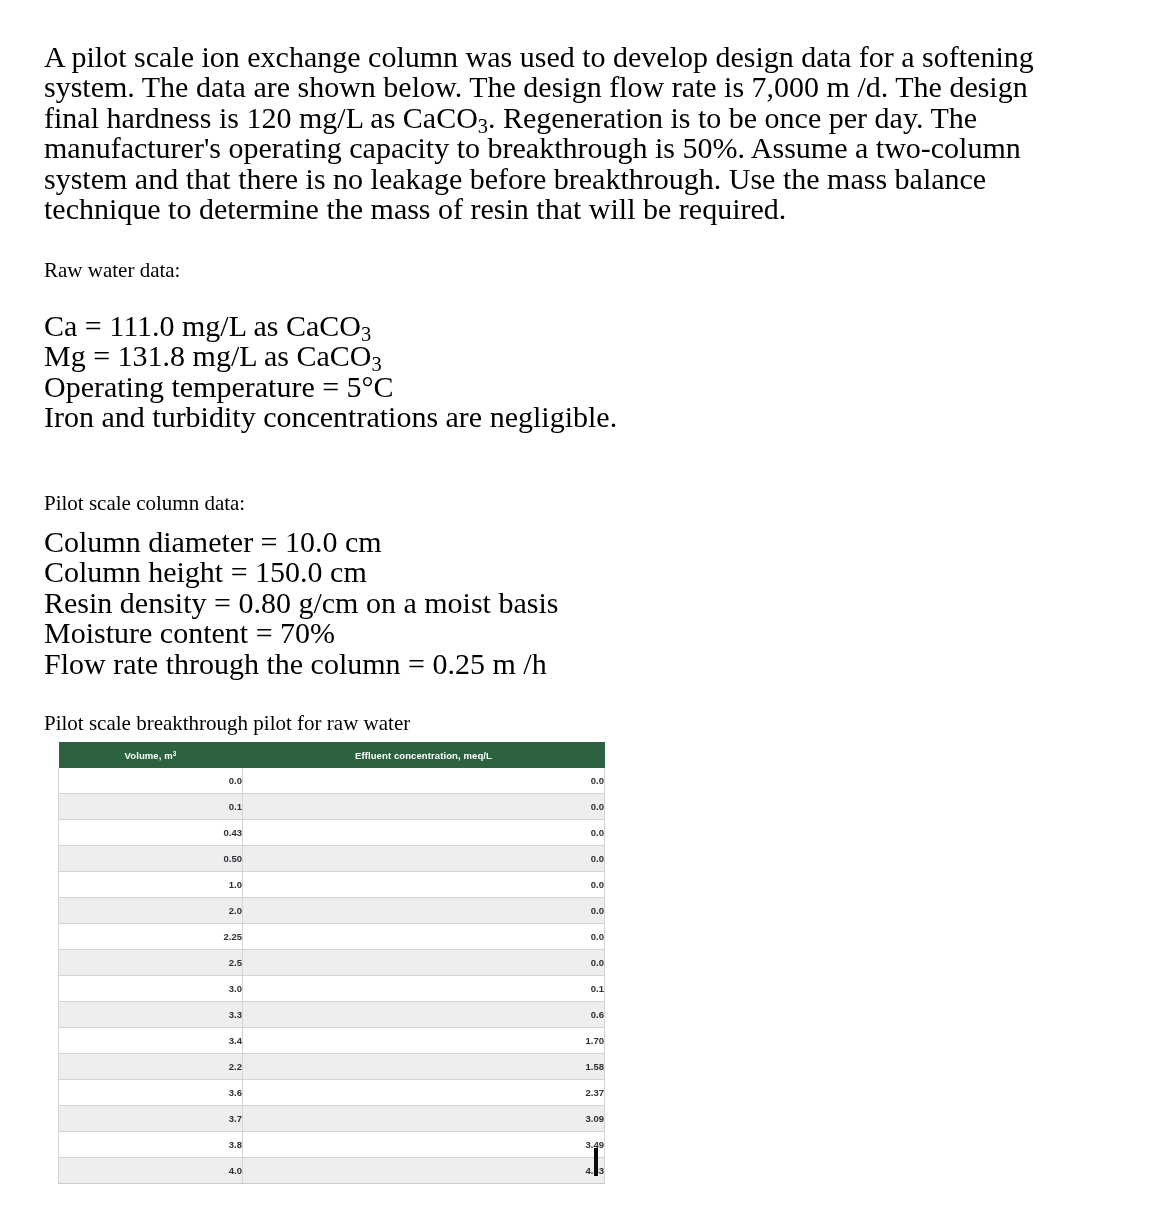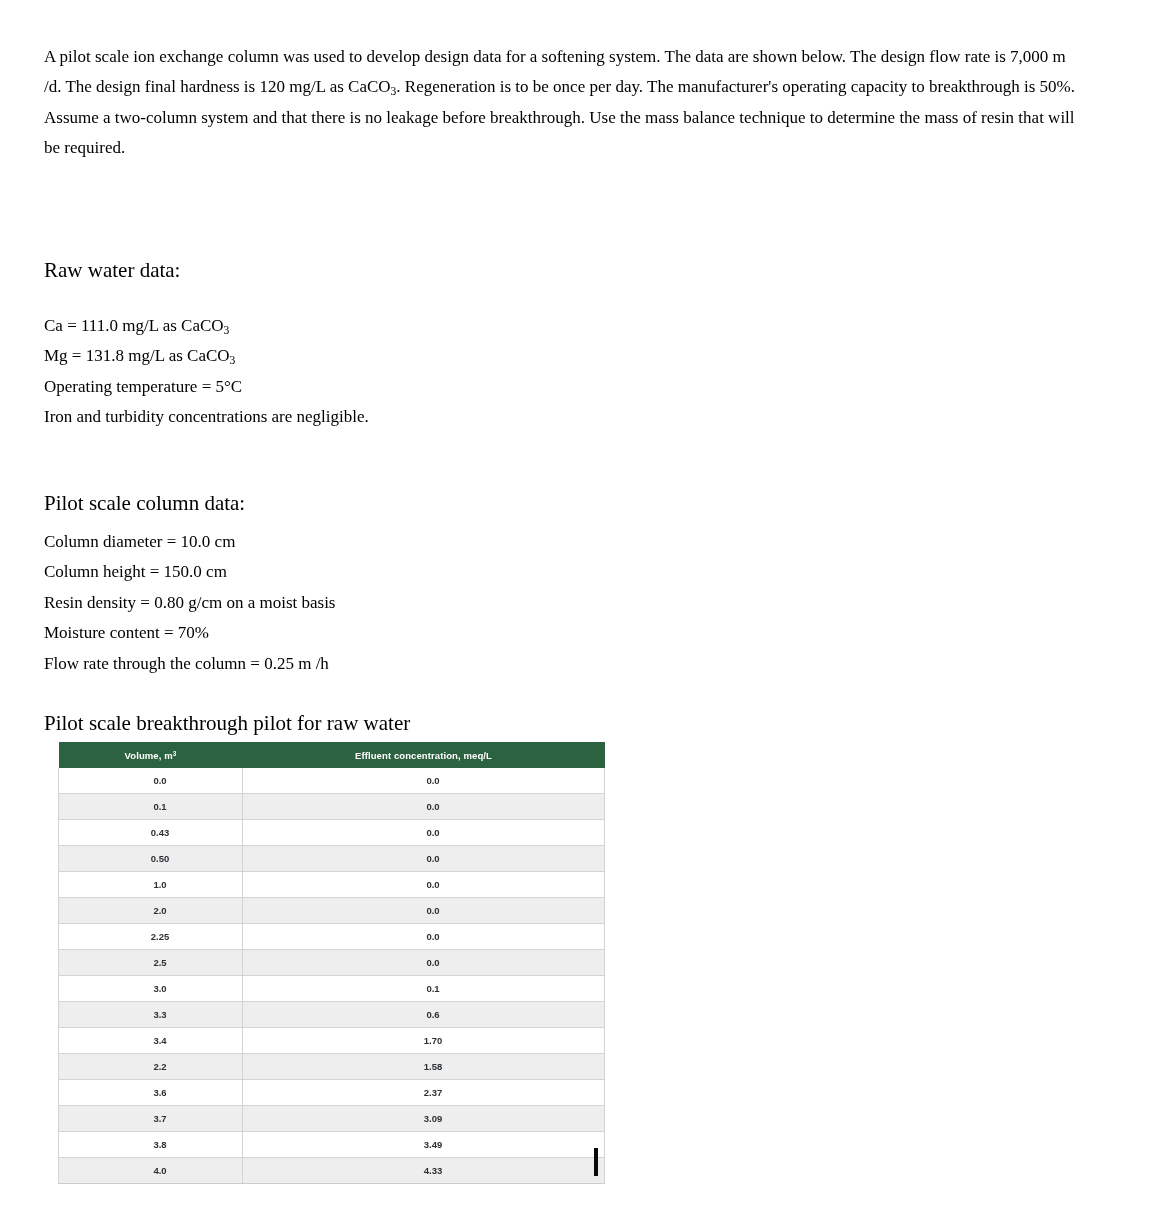--- a/index.html
+++ b/index.html
@@ -21,21 +21,21 @@
     left: 0;
     top: 0;
     width: 1160px;
     height: 1222px;
   }
 
   
   .prose {
     position: absolute;
     left: 44px;
-    font-size: 17px;
+    font-size: 30px;
     line-height: 30.4px;
     color: #000000;
     font-family: "Liberation Serif", "DejaVu Serif", serif;
   }
 
   .intro {
     top: 42px;
     width: 1040px;
     text-align: left;
   }
@@ -88,21 +88,21 @@
   }
   table.bt th.c1 { width: 176px; }
   table.bt th.c2 { width: 354px; }
 
   table.bt td {
     font-size: 9.5px;
     font-weight: bold;
     color: #2c3136;
     height: 25px;
     padding: 0 0 0 19px;
-    text-align: center;
+    text-align: right;
     vertical-align: middle;
     border: 1px solid #d4d4d4;
     border-top: none;
   }
   table.bt tr.odd td  { background: #ffffff; }
   table.bt tr.even td { background: #eeeeee; }
 
   table.bt td.c1 { width: 176px; border-left: 1px solid #d4d4d4; }
   table.bt td.c2 { width: 354px; }
 

